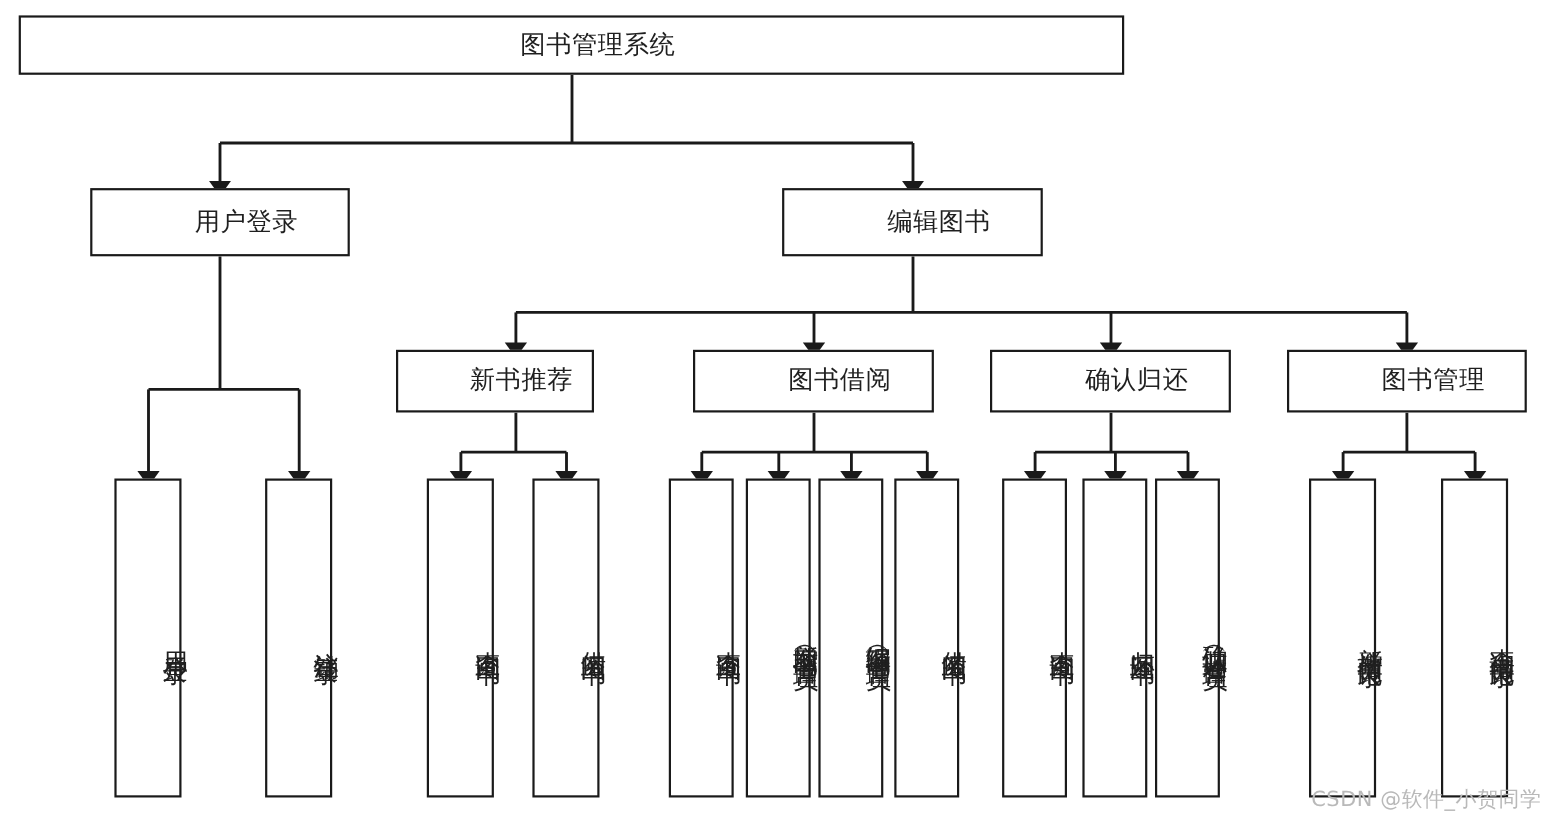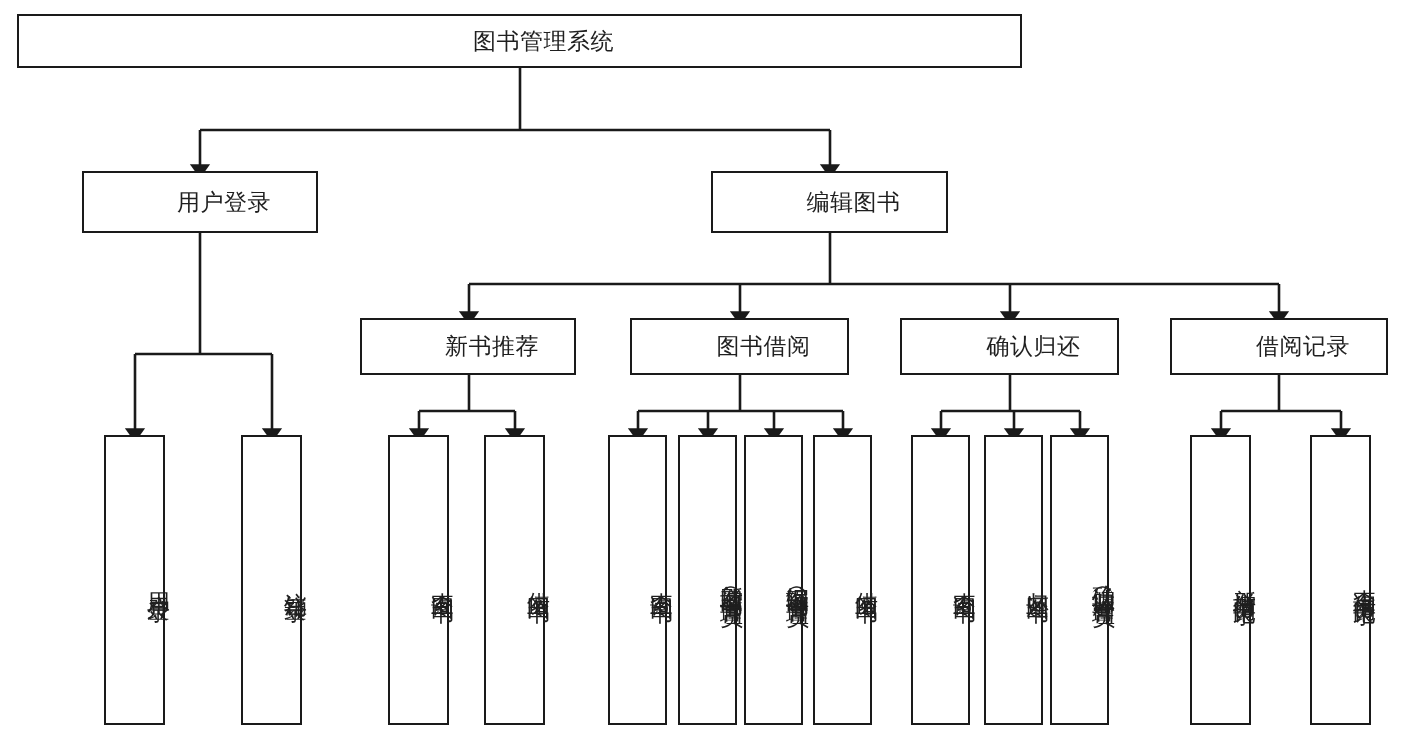--- a/index.html
+++ b/index.html
@@ -121,31 +121,31 @@
   <div id="node-layer">
       <div class="node horiz" style="left: 17px; top: 14px; width: 1005px; height: 54px;">
         <span class="node-label">图书管理系统</span>
       </div>
       <div class="node horiz" style="left: 82px; top: 171px; width: 236px; height: 62px;">
         <span class="node-label">用户登录</span>
       </div>
       <div class="node horiz" style="left: 711px; top: 171px; width: 237px; height: 62px;">
         <span class="node-label">编辑图书</span>
       </div>
-      <div class="node horiz" style="left: 360px; top: 318px; width: 216px; height: 57px;">
+      <div class="node horiz" style="left: 360px; top: 318px; width: 180px; height: 57px;">
         <span class="node-label">新书推荐</span>
       </div>
       <div class="node horiz" style="left: 630px; top: 318px; width: 219px; height: 57px; align-items: center;">
         <span class="node-label">图书借阅</span>
       </div>
       <div class="node horiz" style="left: 900px; top: 318px; width: 219px; height: 57px;">
         <span class="node-label">确认归还</span>
       </div>
       <div class="node horiz" style="left: 1170px; top: 318px; width: 218px; height: 57px;">
-        <span class="node-label">借阅记录</span>
+        <span class="node-label">图书管理</span>
       </div>
       <div class="node vert" style="left: 104px; top: 435px; width: 61px; height: 290px;">
         <span class="node-label">用户登录</span>
       </div>
       <div class="node vert" style="left: 241px; top: 435px; width: 61px; height: 290px;">
         <span class="node-label">注销登录</span>
       </div>
       <div class="node vert" style="left: 388px; top: 435px; width: 61px; height: 290px;">
         <span class="node-label">查询图书</span>
       </div>
@@ -174,13 +174,14 @@
         <span class="node-label">确认归还（管理员）</span>
       </div>
       <div class="node vert" style="left: 1190px; top: 435px; width: 61px; height: 290px;">
         <span class="node-label">新增借阅记录</span>
       </div>
       <div class="node vert" style="left: 1310px; top: 435px; width: 61px; height: 290px;">
         <span class="node-label">查询借阅记录</span>
       </div>
     </div>
 
+  <div class="watermark">CSDN @软件_小贺同学</div>
 </div>
 
 </body></html>

